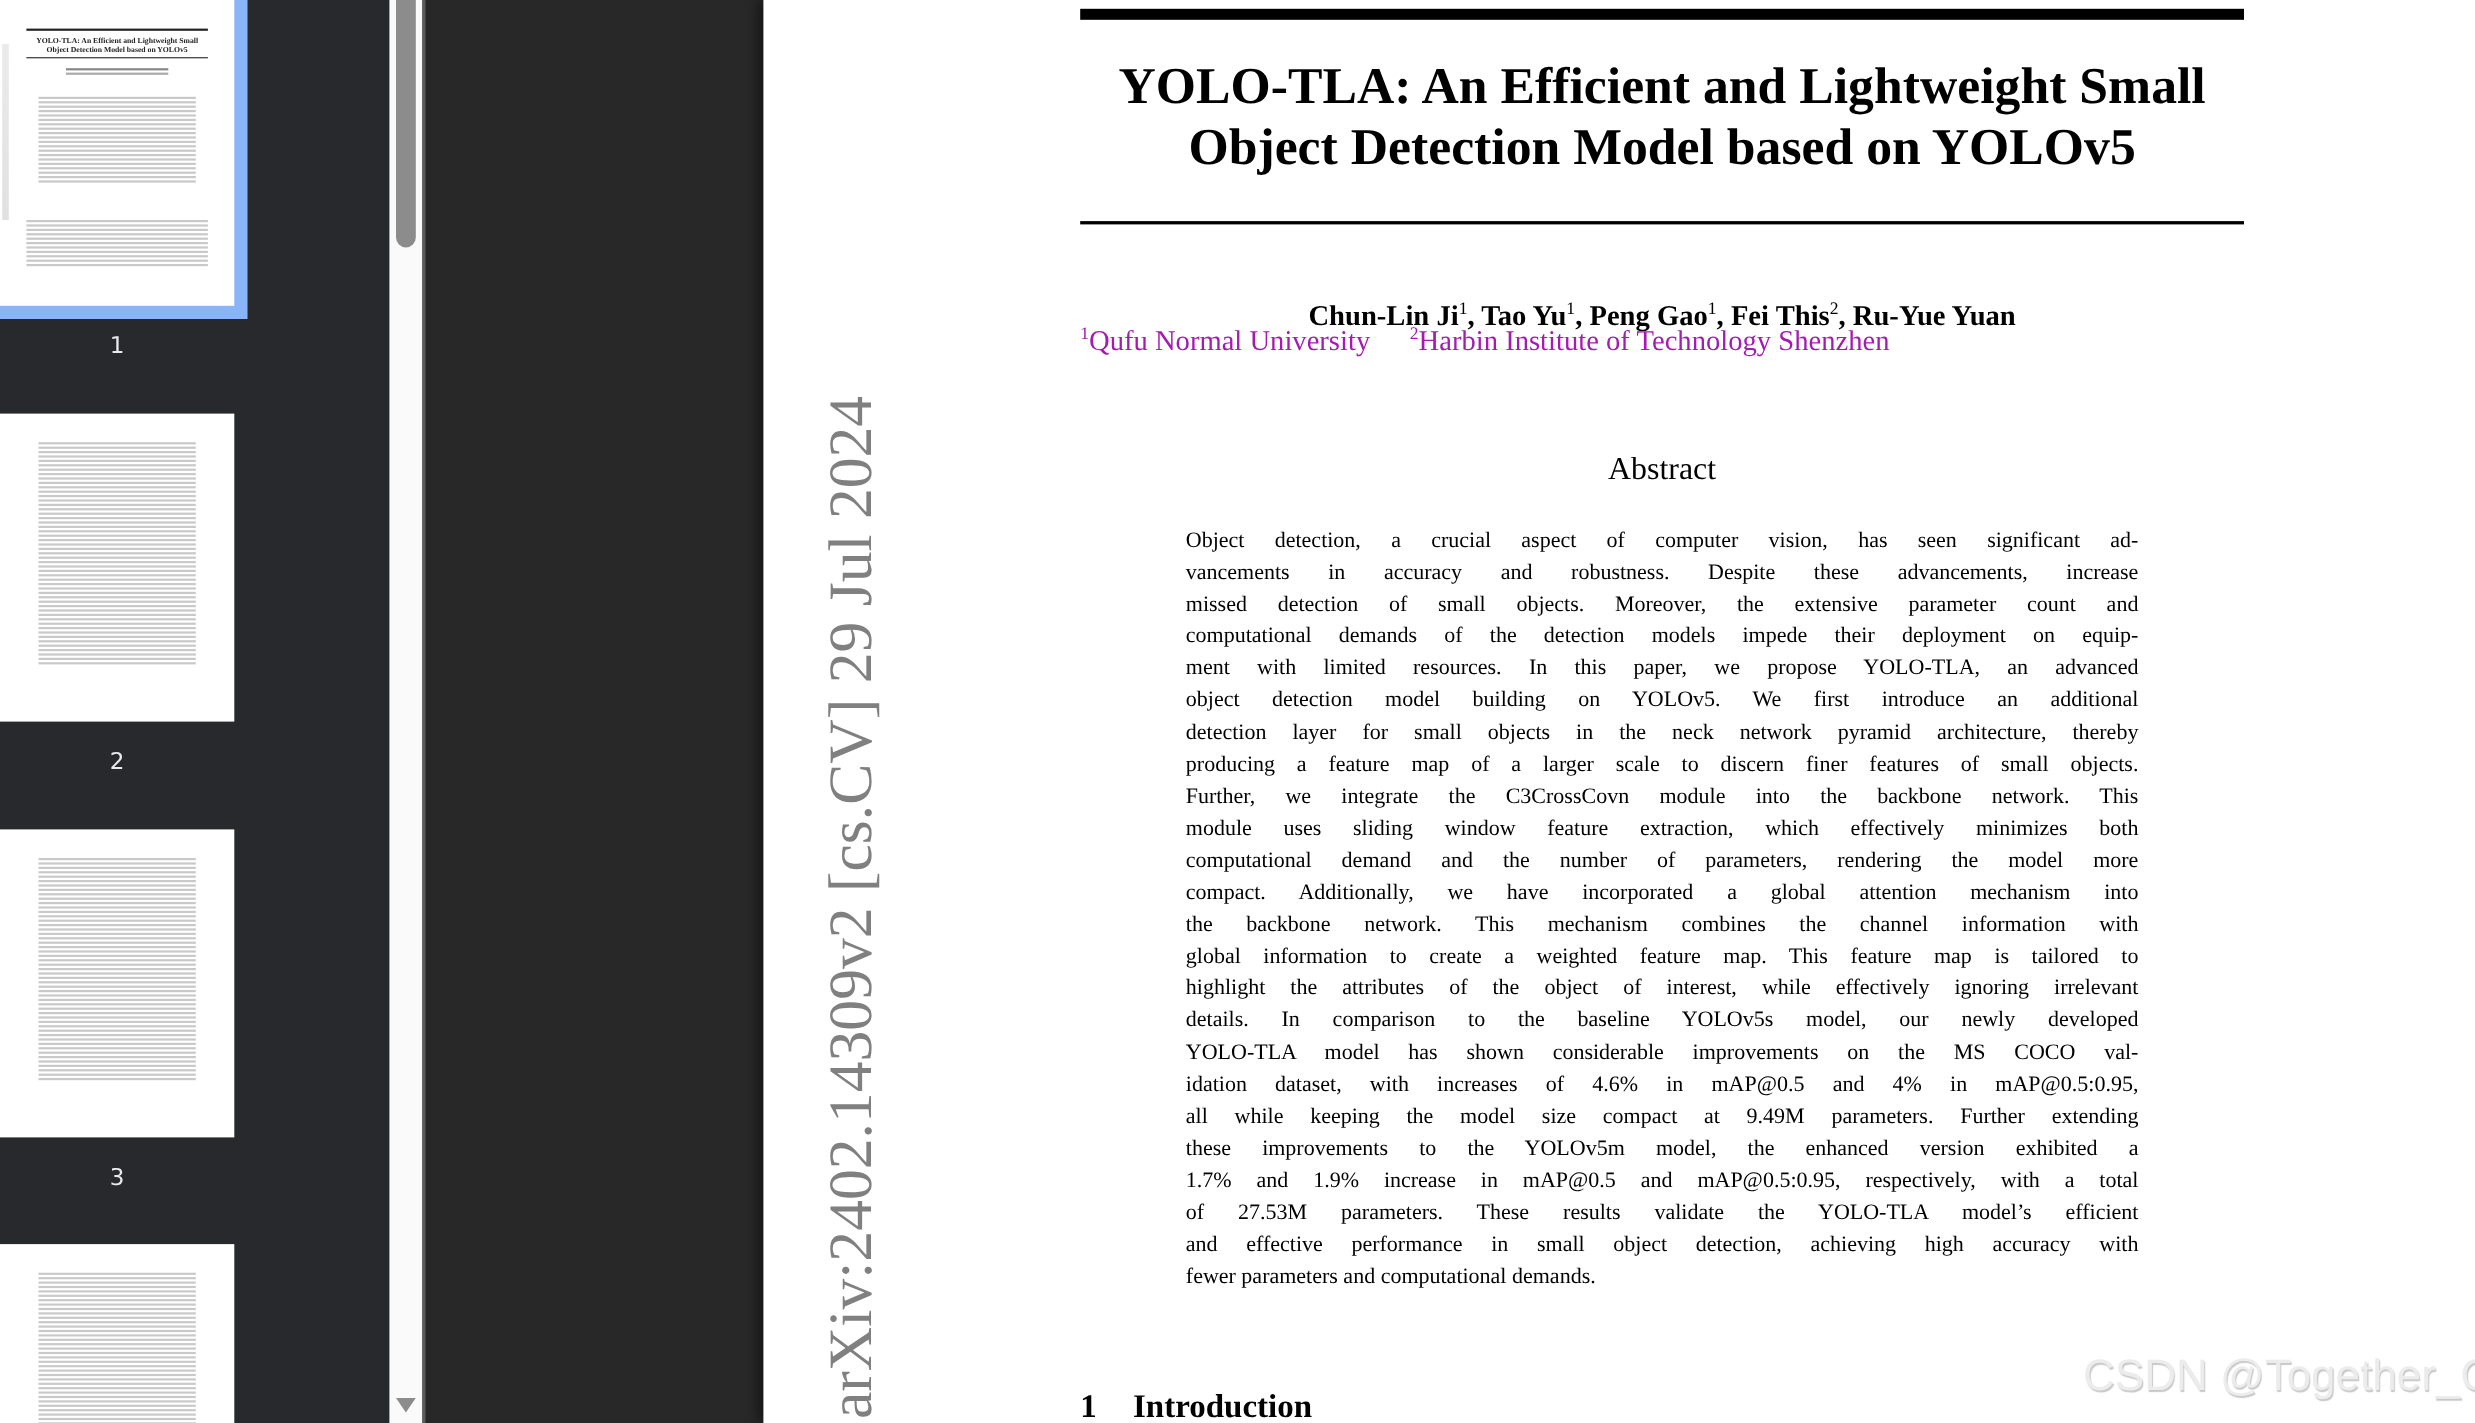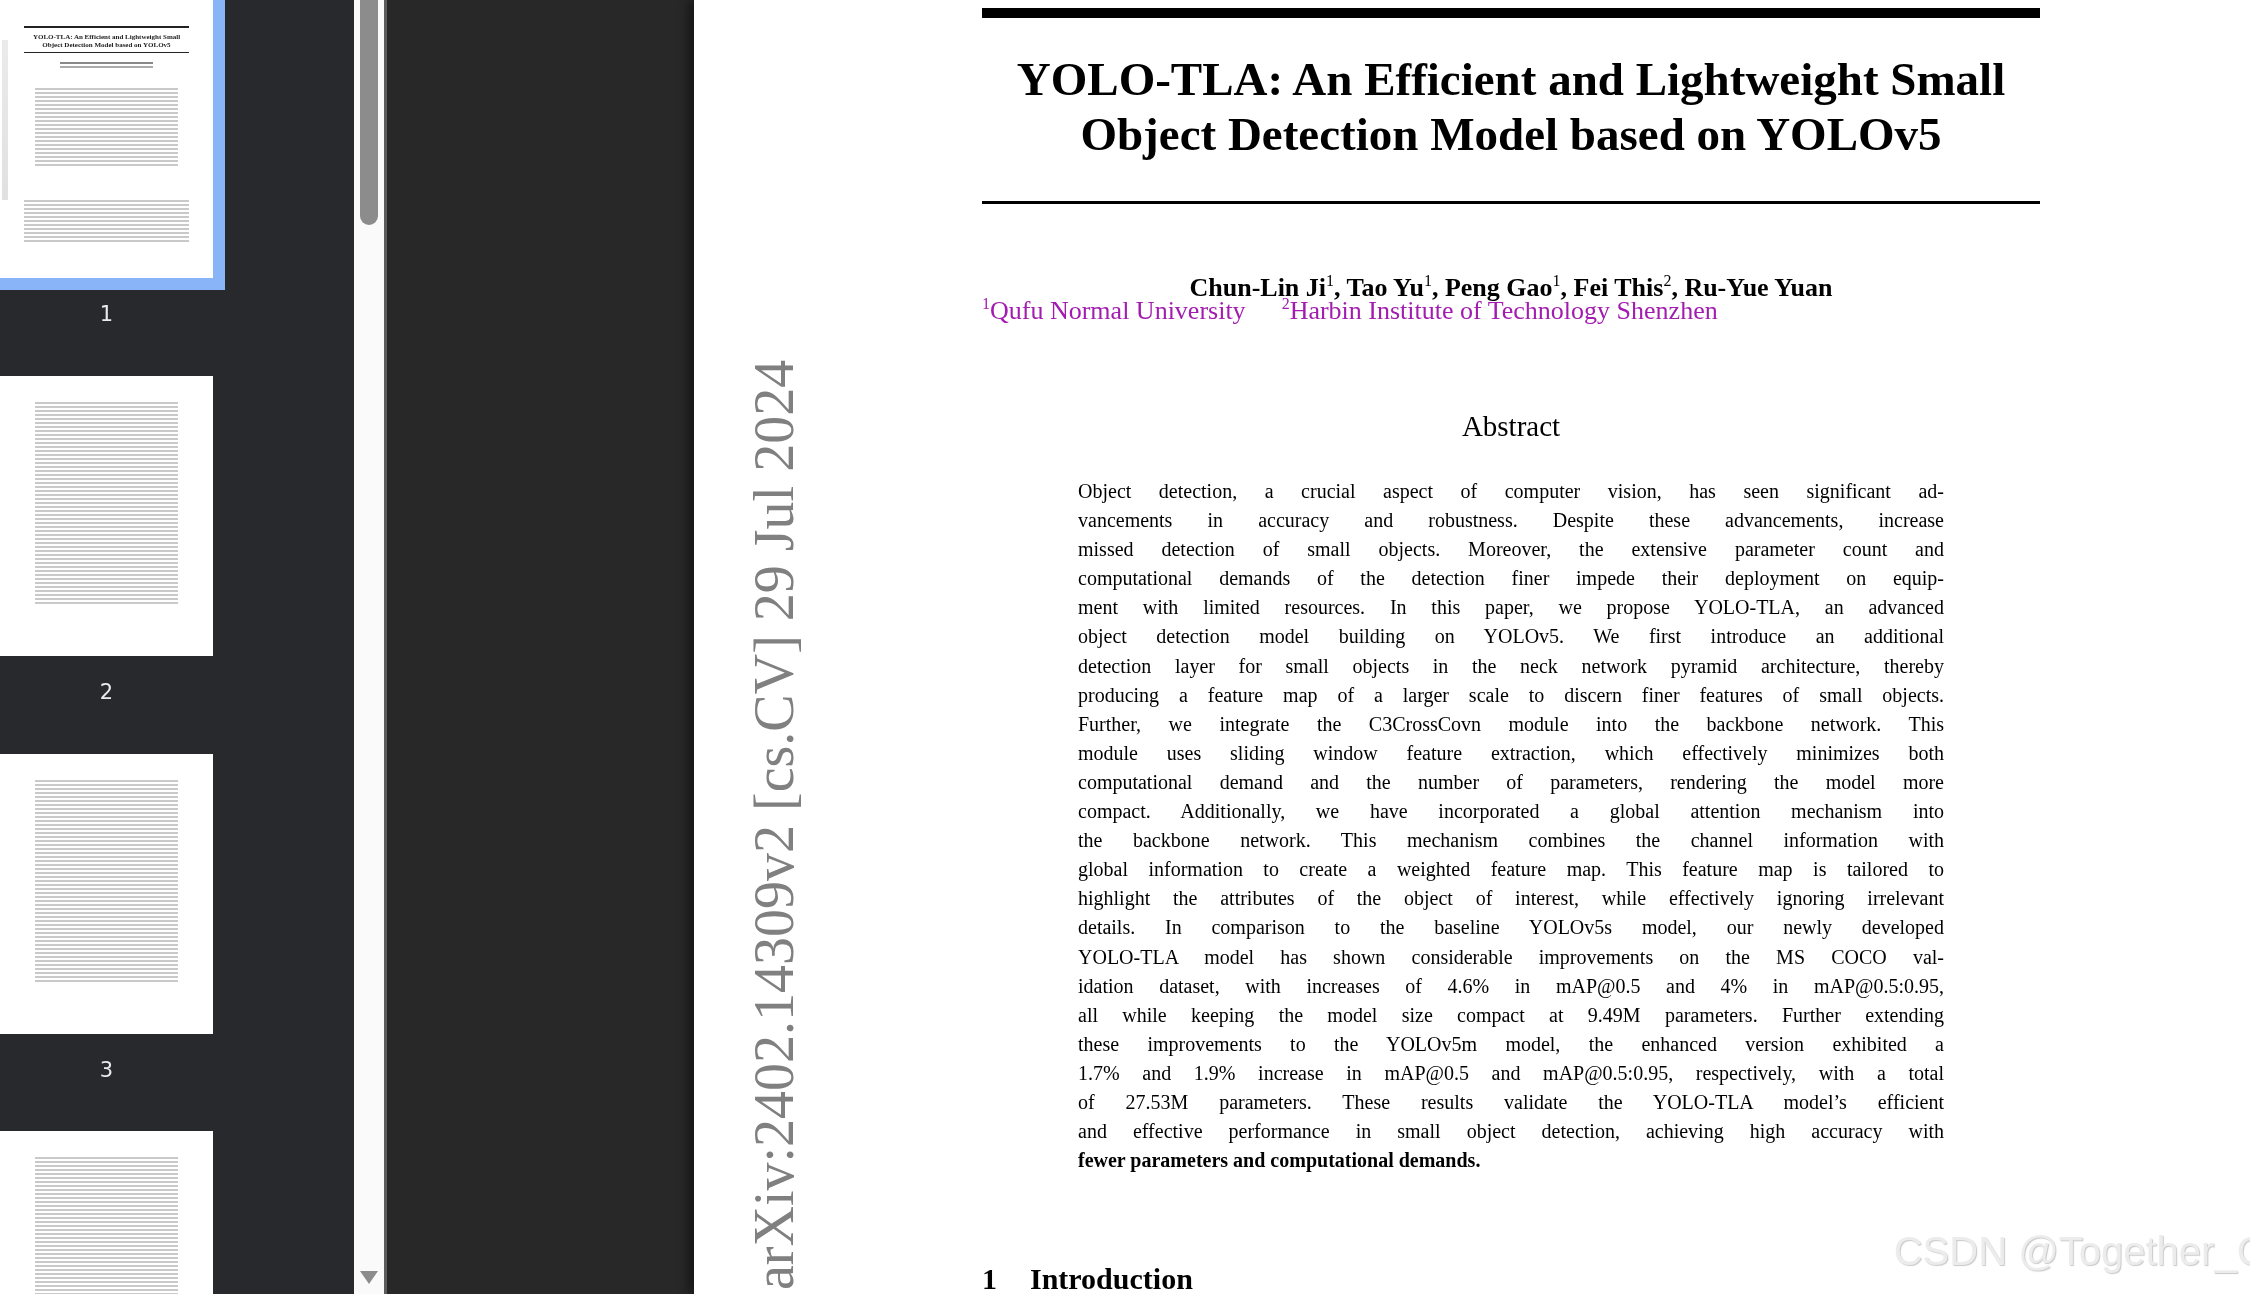--- a/index.html
+++ b/index.html
@@ -68,21 +68,21 @@
   .authors sup { font-weight: normal; }
   .abstract-head {
     position: absolute; left: 288px; width: 1058px; top: 410px; text-align: center;
     font-weight: normal; font-size: 29px; color: #000;
   }
   .abstract-body {
     position: absolute; left: 384px; width: 866px; top: 477px;
     font-size: 20px; line-height: 29.1px; color: #000; text-align: justify;
   }
   .abstract-body .ln { display: block; text-align: justify; text-align-last: justify; white-space: nowrap; height: 29.1px; }
-  .abstract-body .ln.last { text-align-last: left; font-weight: bold; }
+  .abstract-body .ln.last { text-align-last: left; }
   .section {
     position: absolute; left: 288px; top: 1262px; font-weight: bold; font-size: 30px; color: #000;
   }
   .section .num { display: inline-block; width: 48px; }
   .stamp {
     position: absolute; left: 52px; top: 1290px; transform-origin: 0 0; transform: rotate(-90deg);
     font-size: 56px; color: #808080; white-space: nowrap; line-height: 56px;
   }
   .watermark {
     position: absolute; right: 4px; bottom: 20px; font-family: "Liberation Sans", sans-serif;
@@ -322,21 +322,21 @@
     </div>
     <div class="affils">
       <span><sup>1</sup><span>Qufu Normal University</span></span><span class="gap"></span><span><sup>2</sup><span>Harbin Institute of Technology Shenzhen</span></span>
     </div>
 
     <div class="abstract-head">Abstract</div>
     <div class="abstract-body" id="abstract-body">
         <span class="ln">Object detection, a crucial aspect of computer vision, has seen significant ad-</span>
         <span class="ln">vancements in accuracy and robustness.  Despite these advancements, increase</span>
         <span class="ln">missed detection of small objects. Moreover, the extensive parameter count and</span>
-        <span class="ln">computational demands of the detection finer impede their deployment on equip-</span>
+        <span class="ln">computational demands of the detection models impede their deployment on equip-</span>
         <span class="ln">ment with limited resources. In this paper, we propose YOLO-TLA, an advanced</span>
         <span class="ln">object detection model building on YOLOv5.  We first introduce an additional</span>
         <span class="ln">detection layer for small objects in the neck network pyramid architecture, thereby</span>
         <span class="ln">producing a feature map of a larger scale to discern finer features of small objects.</span>
         <span class="ln">Further, we integrate the C3CrossCovn module into the backbone network. This</span>
         <span class="ln">module uses sliding window feature extraction, which effectively minimizes both</span>
         <span class="ln">computational demand and the number of parameters, rendering the model more</span>
         <span class="ln">compact. Additionally, we have incorporated a global attention mechanism into</span>
         <span class="ln">the backbone network. This mechanism combines the channel information with</span>
         <span class="ln">global information to create a weighted feature map. This feature map is tailored to</span>

